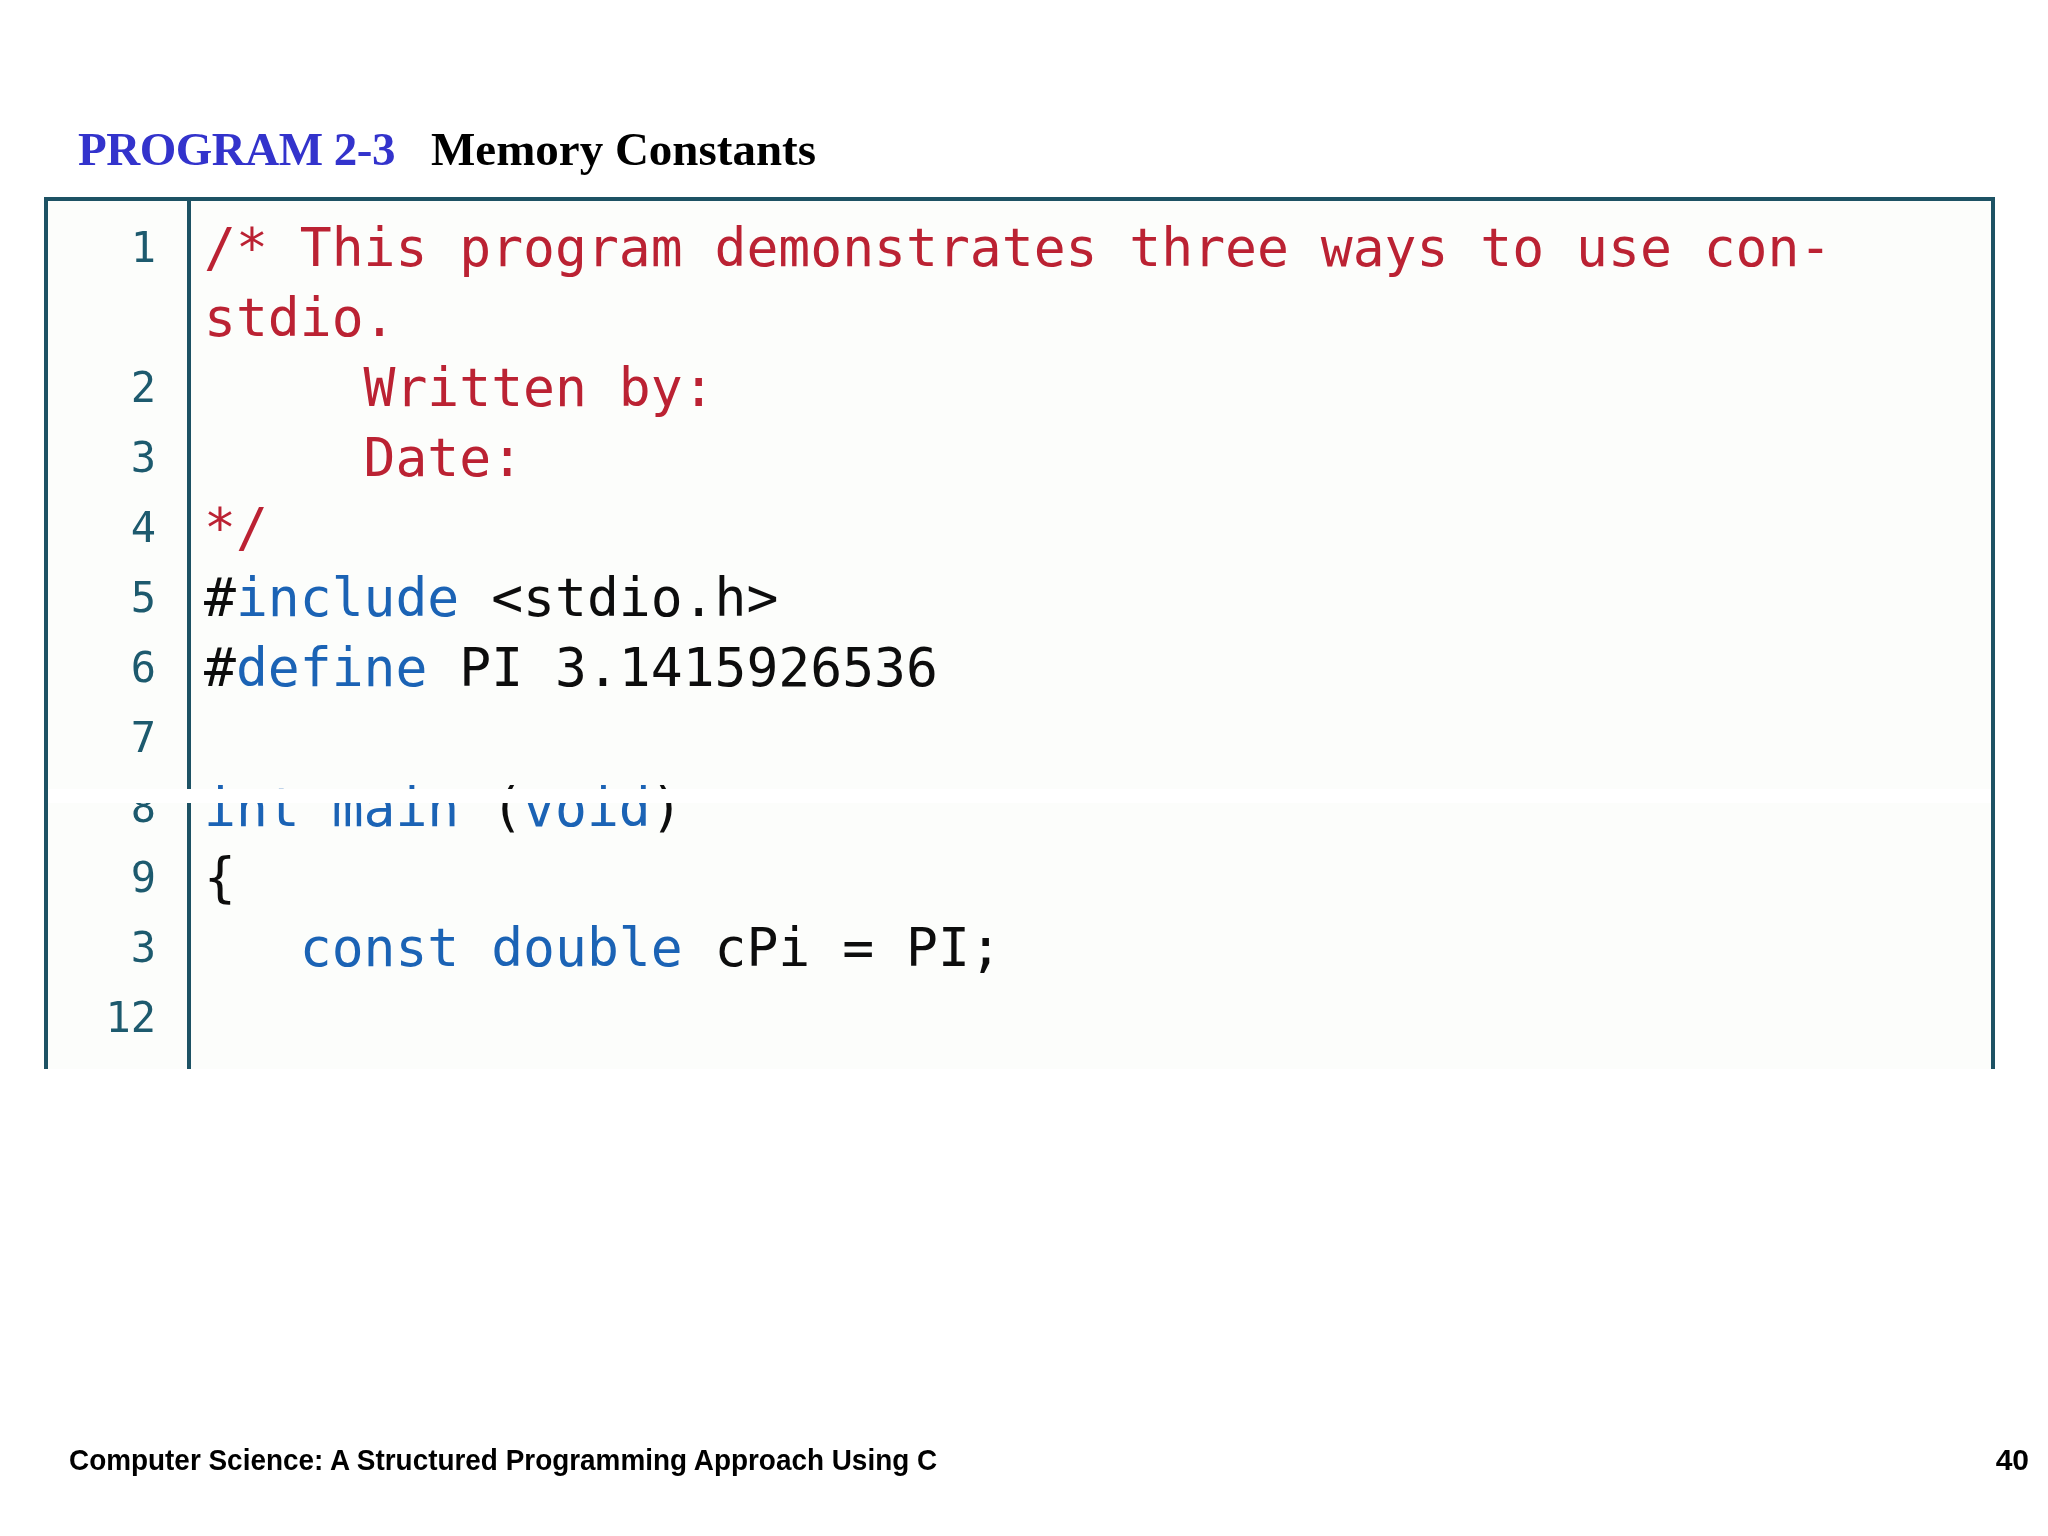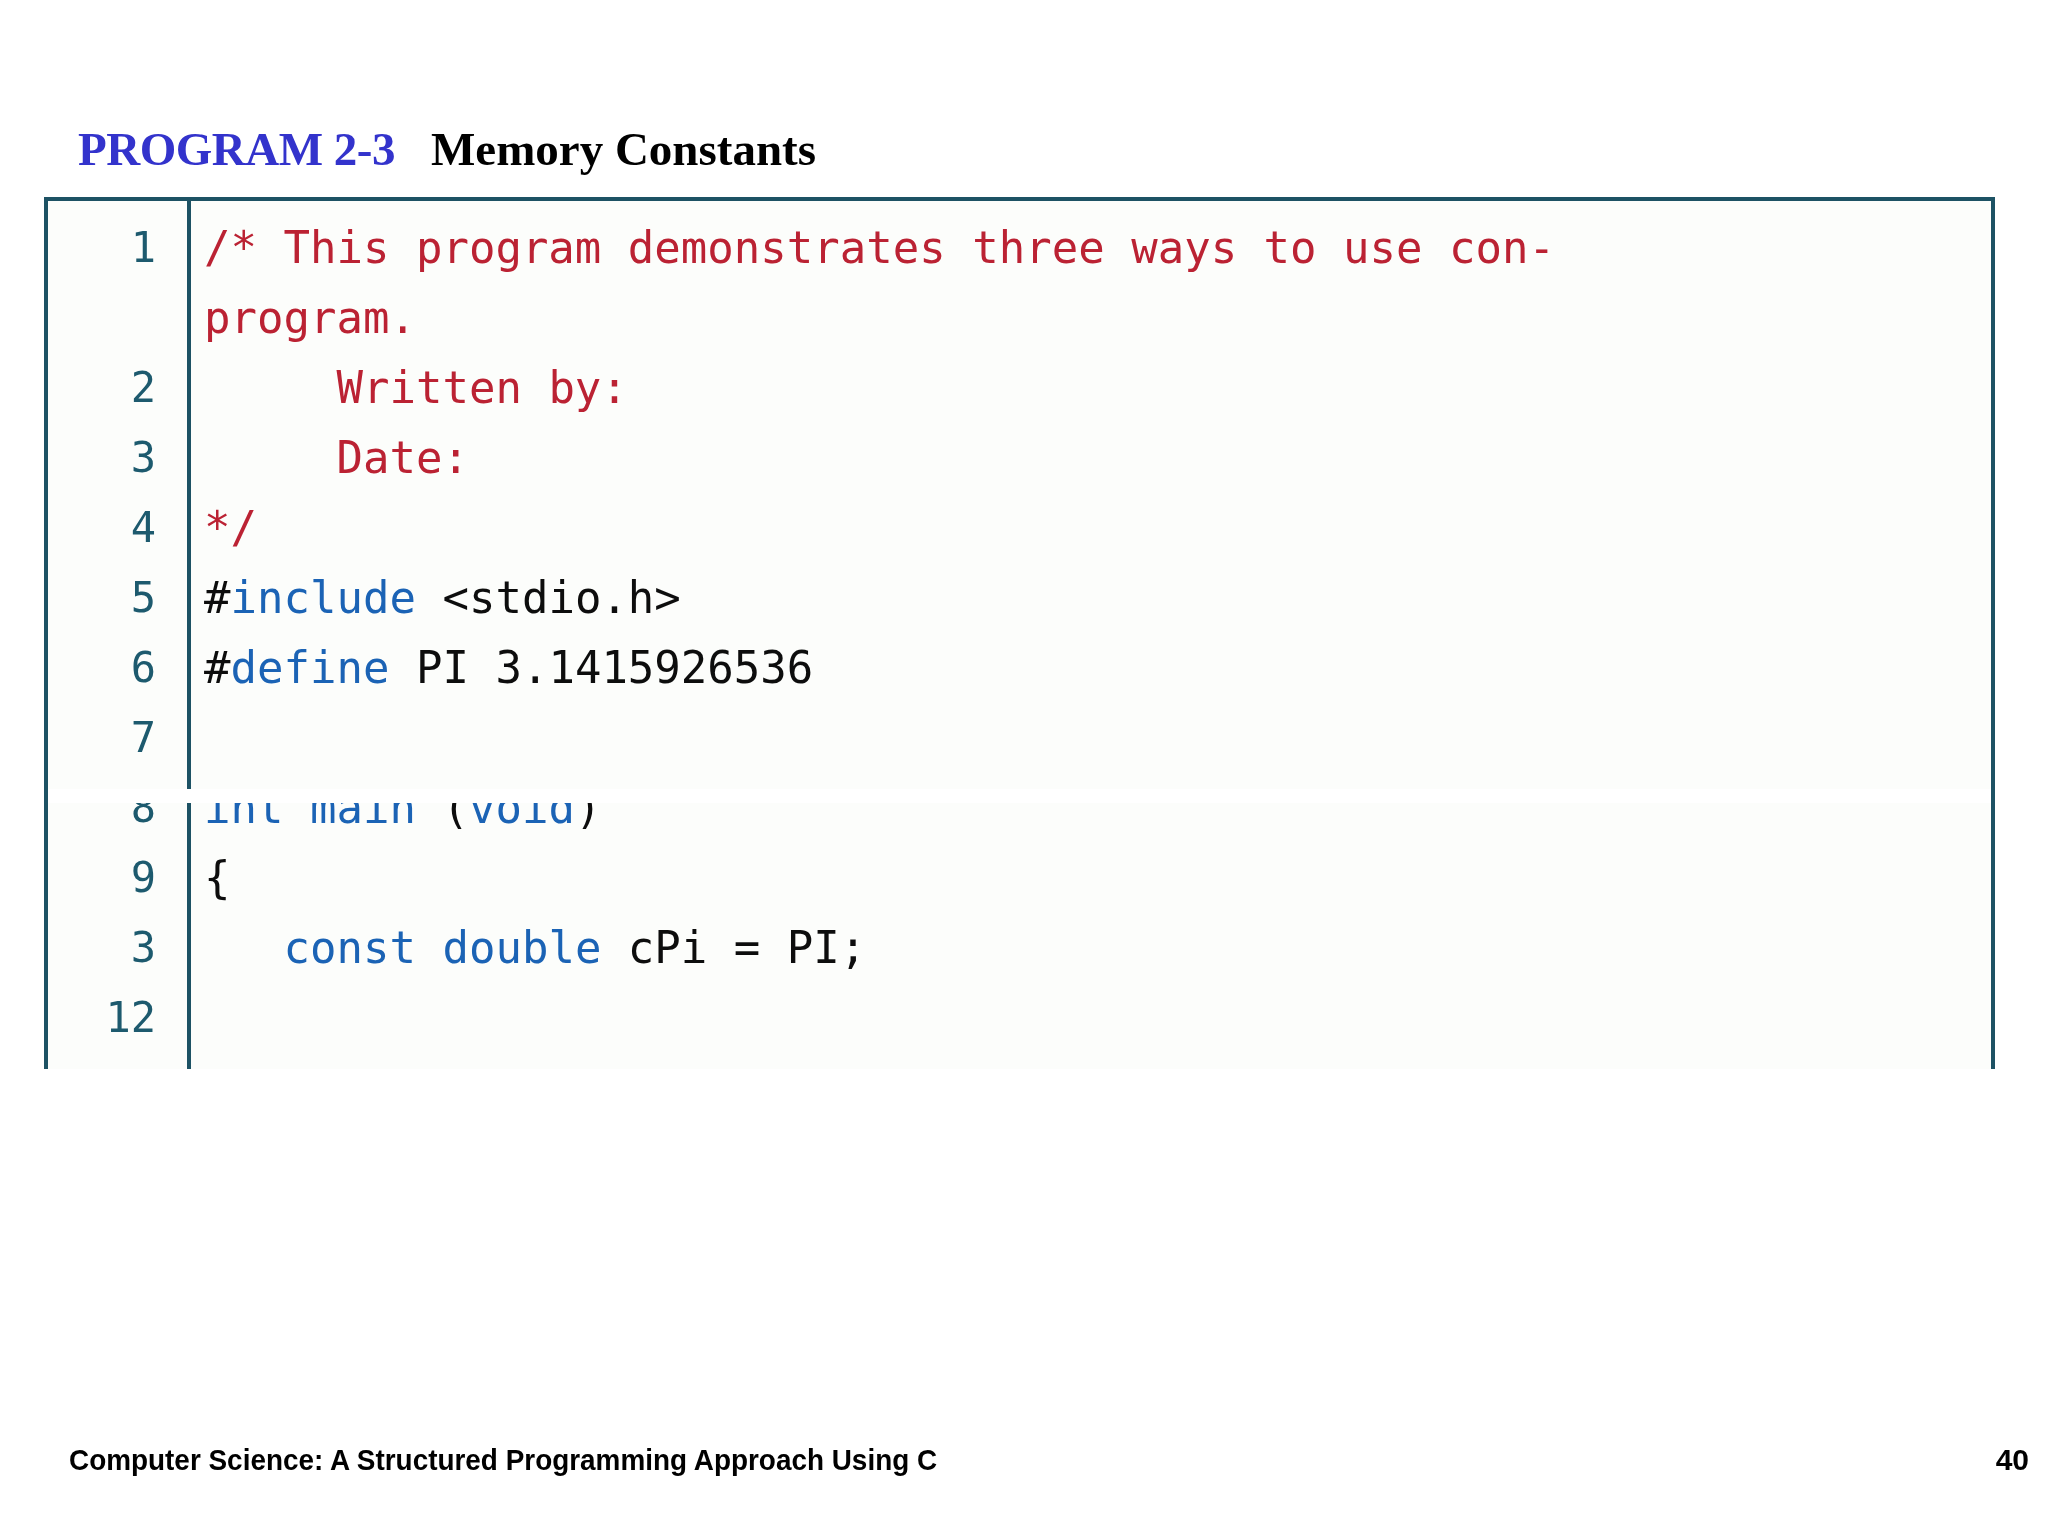--- a/index.html
+++ b/index.html
@@ -96,21 +96,21 @@
     box-sizing: border-box;
     font-family: "DejaVu Sans Mono", monospace;
     font-size: 42px;
     line-height: 70px;
     color: #1d5a6e;
   }
   .code-text {
     flex: 1 1 auto;
     padding-left: 32px;
     font-family: "DejaVu Sans Mono", monospace;
-    font-size: 44px;
+    font-size: 53px;
     line-height: 70px;
     color: #0d0d0d;
     white-space: pre-wrap;
     word-break: normal;
   }
   .tok-comment { color: #bb2233; }
   .tok-keyword { color: #1b63b5; }
   .tok-plain   { color: #0d0d0d; }
 
   
@@ -146,21 +146,21 @@
   <span class="program-title">Memory Constants</span>
 </div>
 
 <div class="code-box">
   <div class="gutter-rule"></div>
   <div class="gutter-rule lower"></div>
   <div class="box-gap"></div>
   <div class="code-lines" id="code-lines">
       <div class="code-line">
         <div class="lineno">1</div>
-        <div class="code-text"><span class="tok-comment">/* This program demonstrates three ways to use con-</span><br><span class="tok-comment">program.</span></div>
+        <div class="code-text"><span class="tok-comment">/* This program demonstrates three ways to use con-</span><br><span class="tok-comment">stdio.</span></div>
       </div>
       <div class="code-line">
         <div class="lineno">2</div>
         <div class="code-text"><span class="tok-comment">     Written by:</span></div>
       </div>
       <div class="code-line">
         <div class="lineno">3</div>
         <div class="code-text"><span class="tok-comment">     Date:</span></div>
       </div>
       <div class="code-line">

